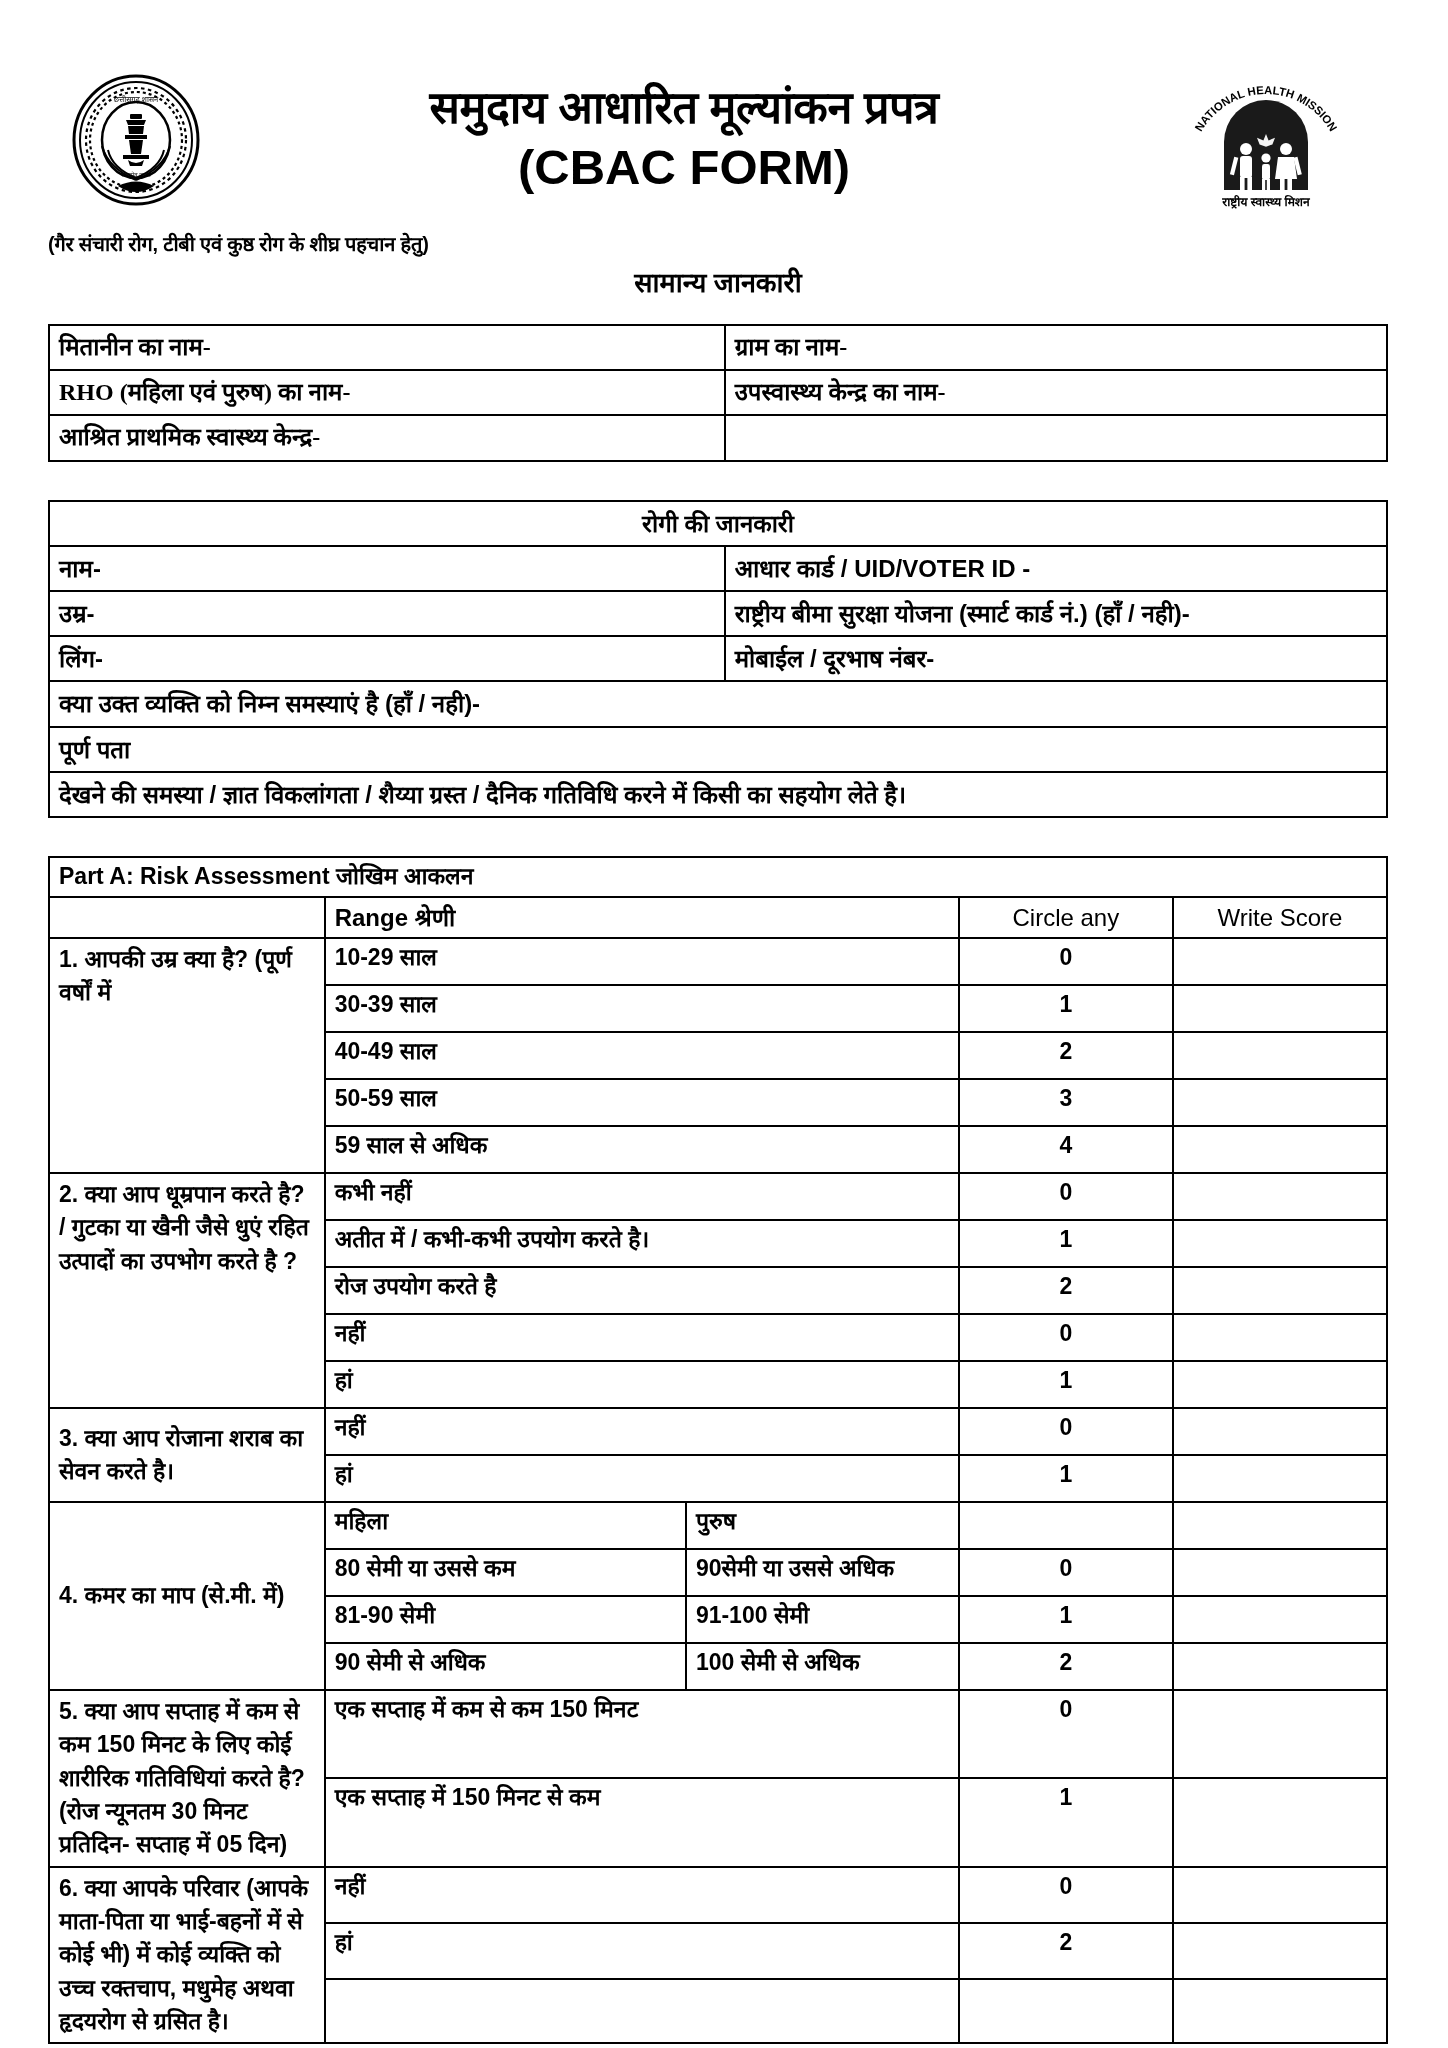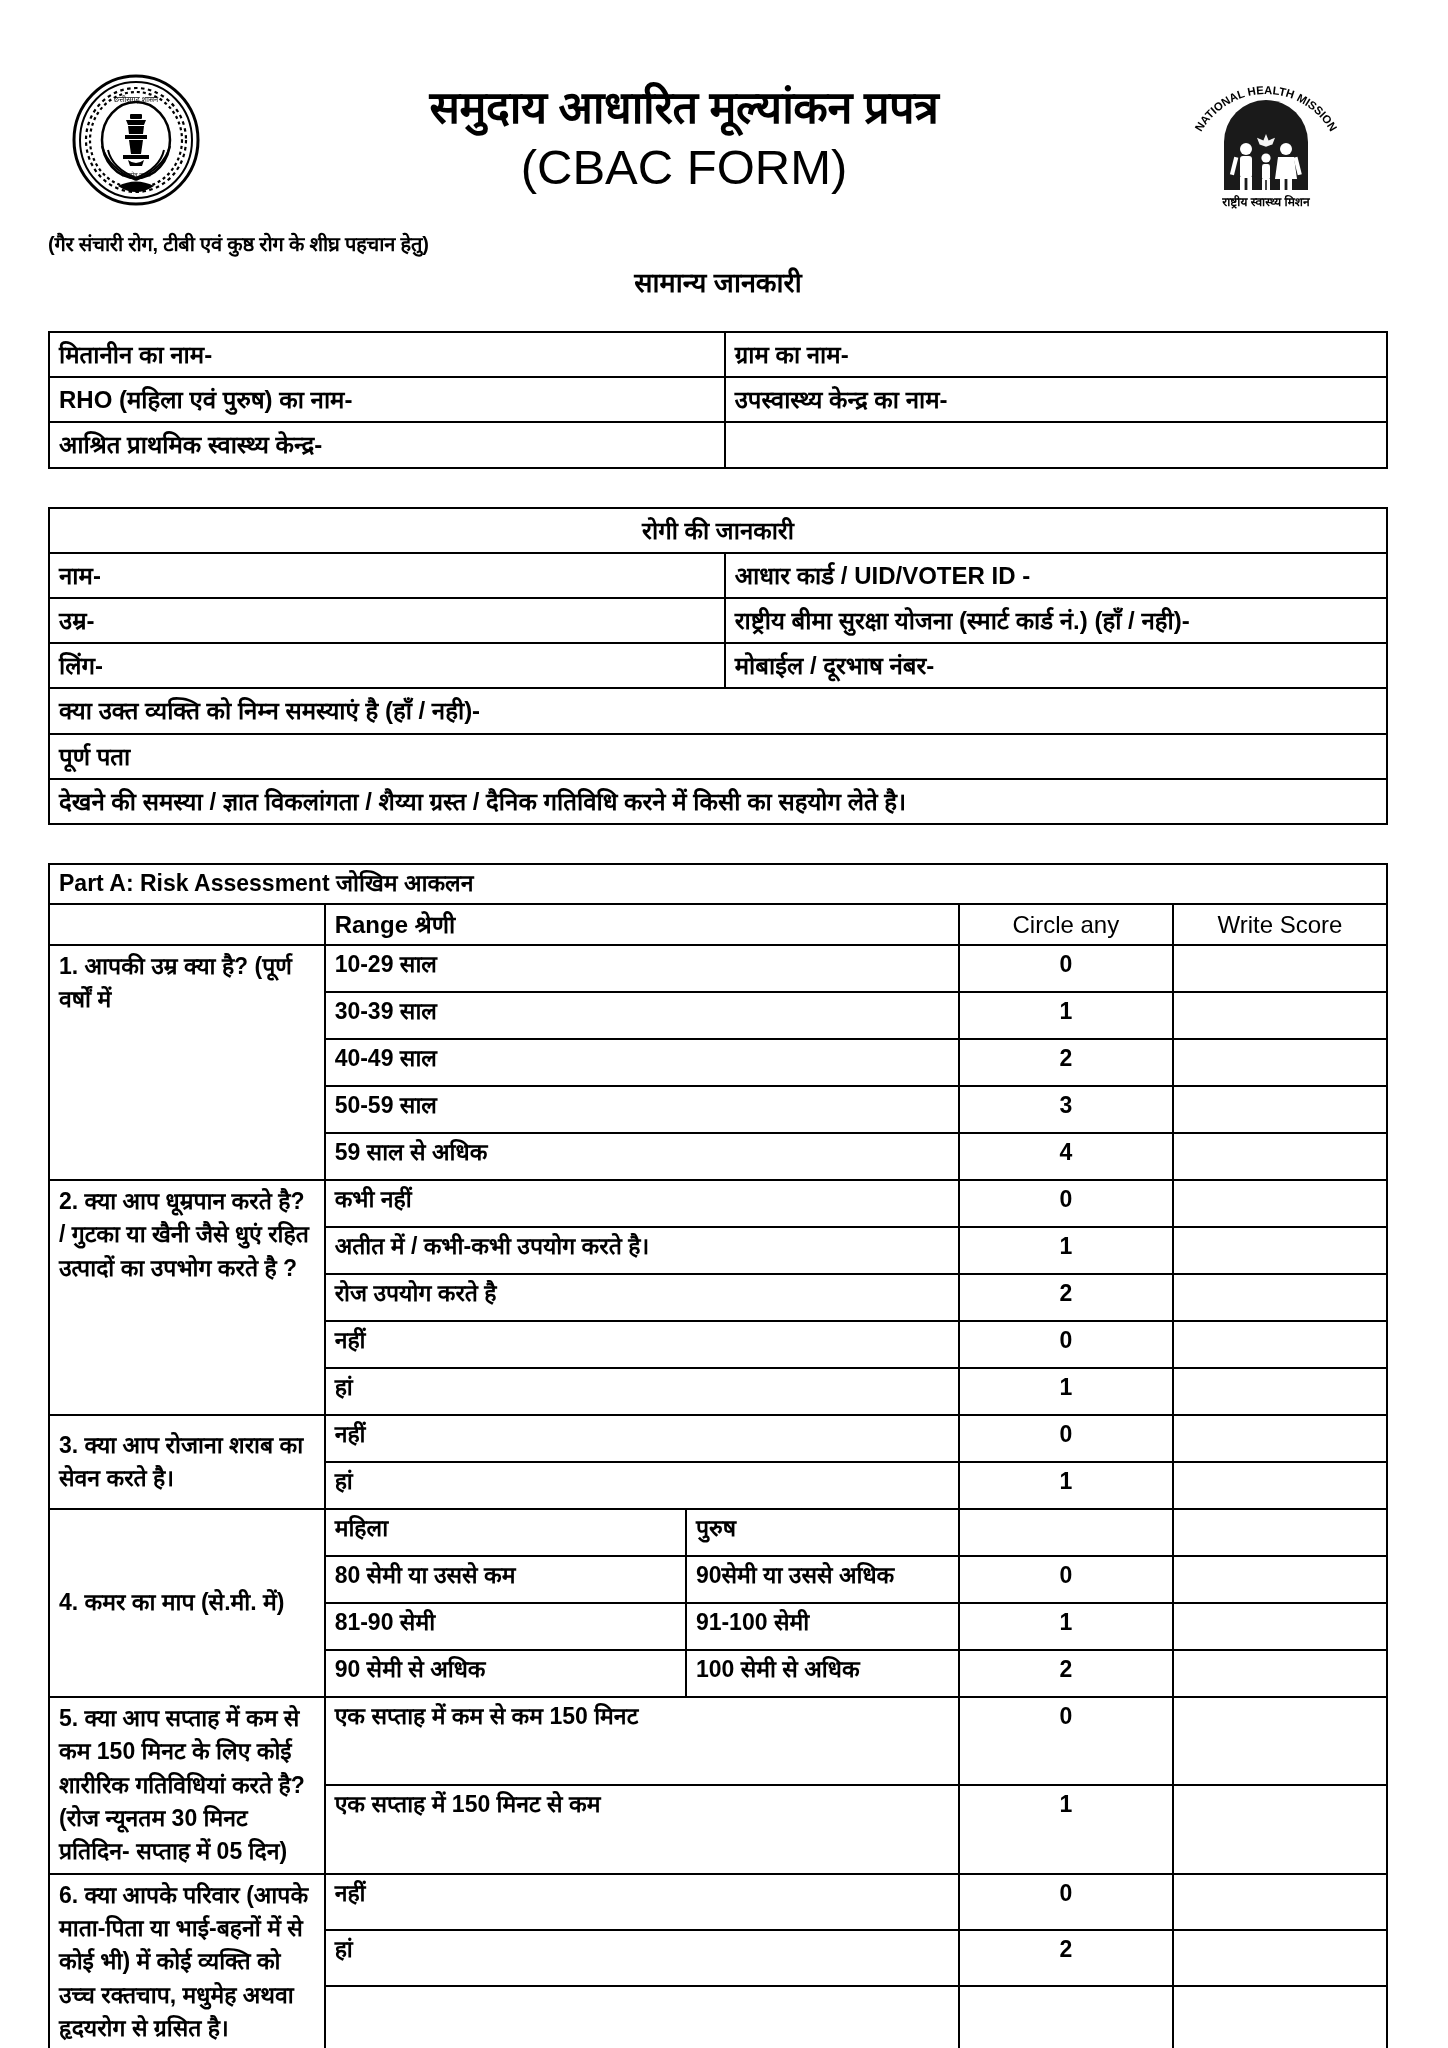--- a/index.html
+++ b/index.html
@@ -51,21 +51,21 @@
   }
   .title-main {
     font-size: 45px;
     font-weight: bold;
     letter-spacing: -0.5px;
     line-height: 1.16;
     white-space: nowrap;
   }
   .title-sub {
     font-size: 49px;
-    font-weight: normal;
+    font-weight: bold;
     line-height: 1.2;
     margin-top: 4px;
   }
   .subtitle-1 {
     font-size: 20px;
     font-weight: bold;
     margin-top: 22px;
     letter-spacing: -0.2px;
   }
   .subtitle-2 {
@@ -84,21 +84,21 @@
   td, th {
     border: 2px solid #000000;
     padding: 6px 9px;
     font-size: 24px;
     font-weight: bold;
     vertical-align: top;
     text-align: left;
     line-height: 1.3;
     background: #ffffff;
   }
-  .tbl-staff { margin-top: 31px; }
+  .tbl-staff { margin-top: 24px; font-family: Liberation Serif, serif; }
   .tbl-staff td { height: 40px; }
 
   .tbl-patient { margin-top: 38px; }
   .tbl-patient td { height: 40px; border-radius: 9px; }
   .ctr { text-align: center; }
 
   .tbl-risk { margin-top: 38px; }
   .tbl-risk td {
     padding: 4px 9px;
     font-size: 23px;

